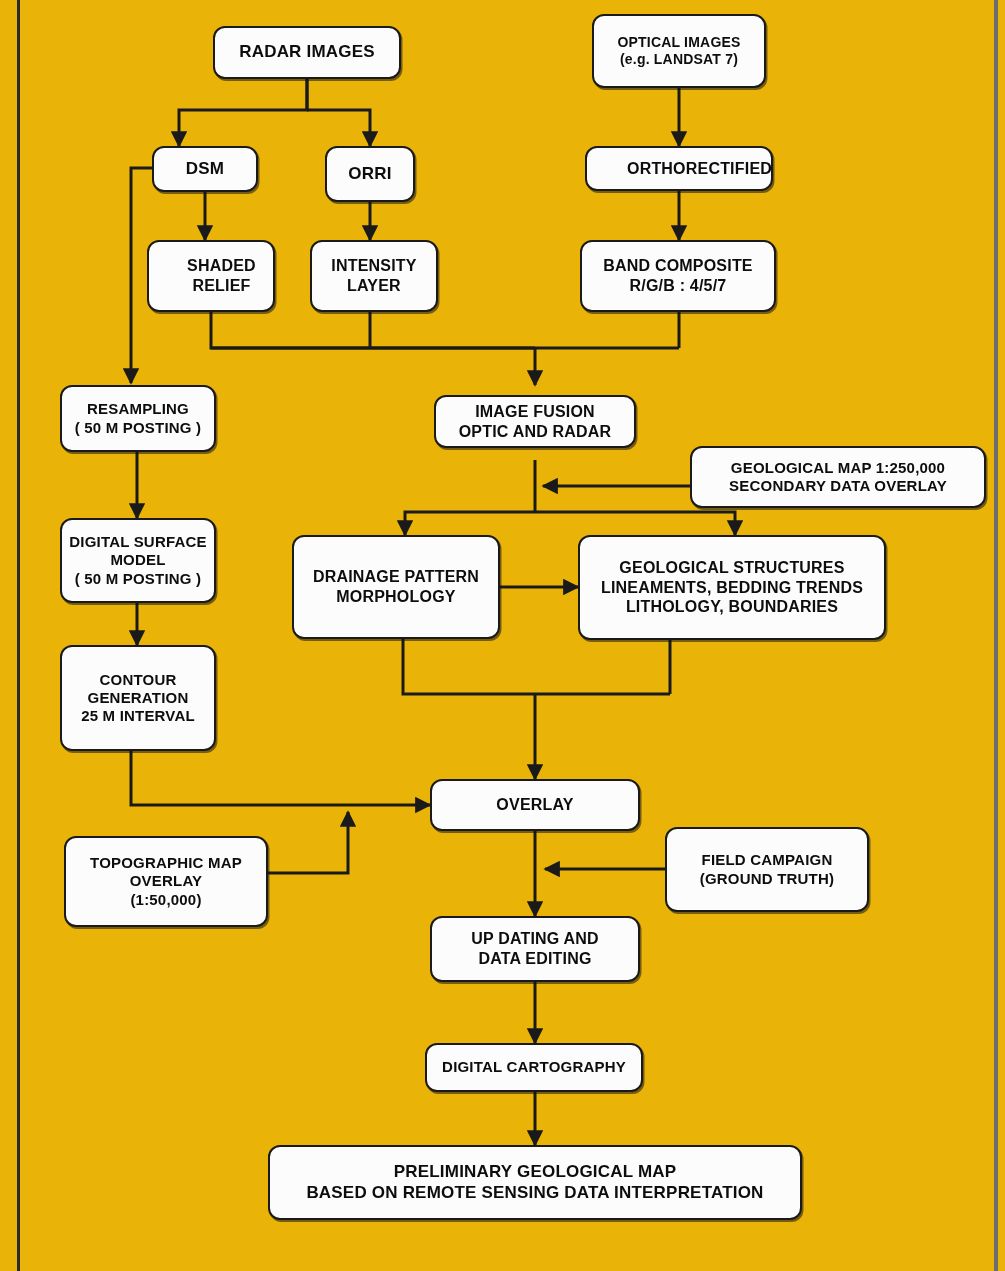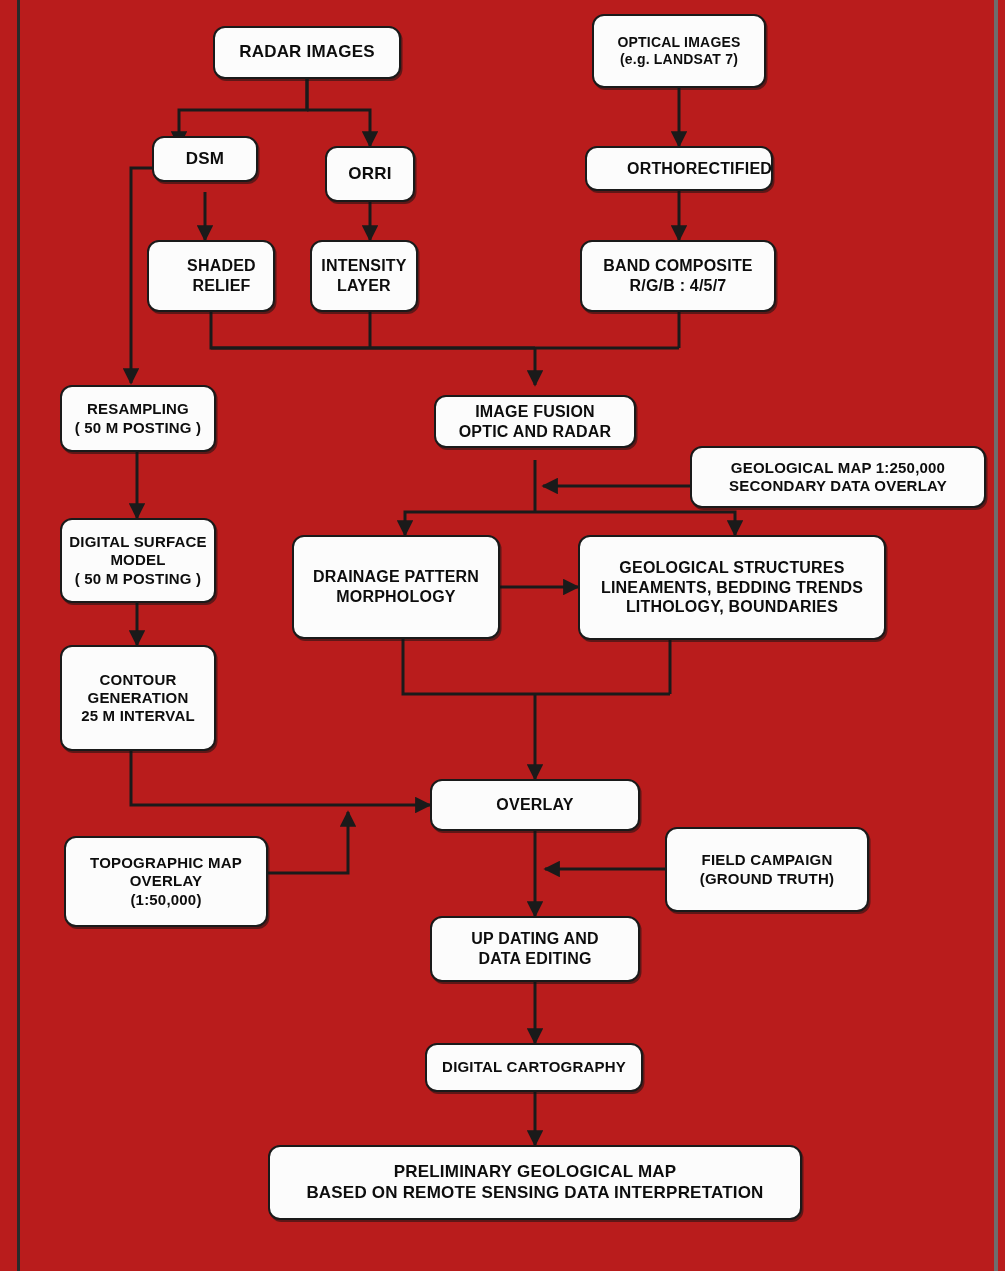--- a/index.html
+++ b/index.html
@@ -7,21 +7,21 @@
     padding: 0;
     background: #ffffff;
   }
   body {
     font-family: "Liberation Sans", sans-serif;
   }
   #page {
     position: relative;
     width: 1005px;
     height: 1271px;
-    background: #b91c1c;
+    background: #eab308;
     overflow: hidden;
   }
   
   .frame-left {
     position: absolute;
     left: 17px; top: 0; width: 3px; height: 1271px;
     background: #2a2a2a;
   }
   .frame-right {
     position: absolute;
@@ -133,38 +133,38 @@
 
     <div class="node" style="left:213px; top:26px; width:188px; height:53px;">
       <span class="lines f17">RADAR IMAGES</span>
     </div>
 
     <div class="node" style="left:592px; top:14px; width:174px; height:74px;">
       <span class="lines f14">OPTICAL IMAGES
 (e.g. LANDSAT 7)</span>
     </div>
 
-    <div class="node" style="left:152px; top:136px; width:106px; height:46px;">
+    <div class="node" style="left:152px; top:146px; width:106px; height:46px;">
       <span class="lines f17">DSM</span>
     </div>
 
     <div class="node" style="left:325px; top:146px; width:90px; height:56px;">
       <span class="lines f17">ORRI</span>
     </div>
 
     <div class="node" style="left:585px; top:146px; width:188px; height:45px;padding-left:41px;">
       <span class="lines f16">ORTHORECTIFIED</span>
     </div>
 
     <div class="node" style="left:147px; top:240px; width:128px; height:72px;padding-left:21px;">
       <span class="lines f16">SHADED
 RELIEF</span>
     </div>
 
-    <div class="node" style="left:310px; top:240px; width:108px; height:72px;">
+    <div class="node" style="left:310px; top:240px; width:128px; height:72px;">
       <span class="lines f16">INTENSITY
 LAYER</span>
     </div>
 
     <div class="node" style="left:580px; top:240px; width:196px; height:72px;">
       <span class="lines f16">BAND COMPOSITE
 R/G/B : 4/5/7</span>
     </div>
 
     <div class="node" style="left:60px; top:385px; width:156px; height:67px;">

